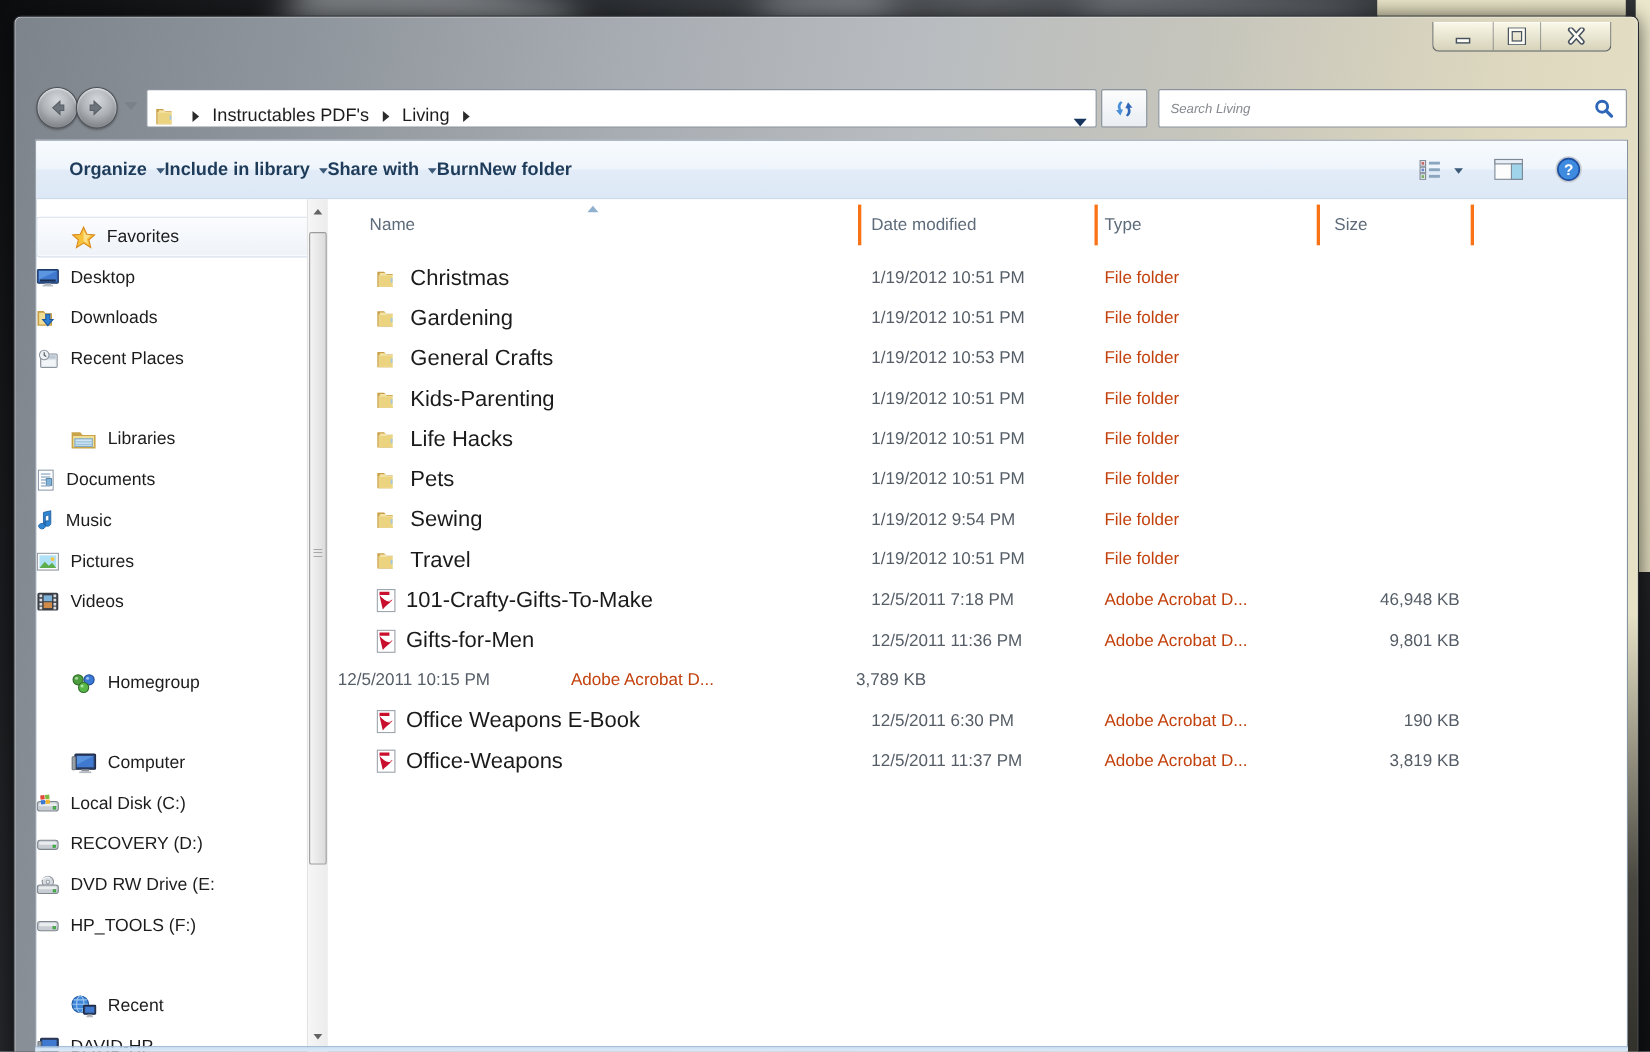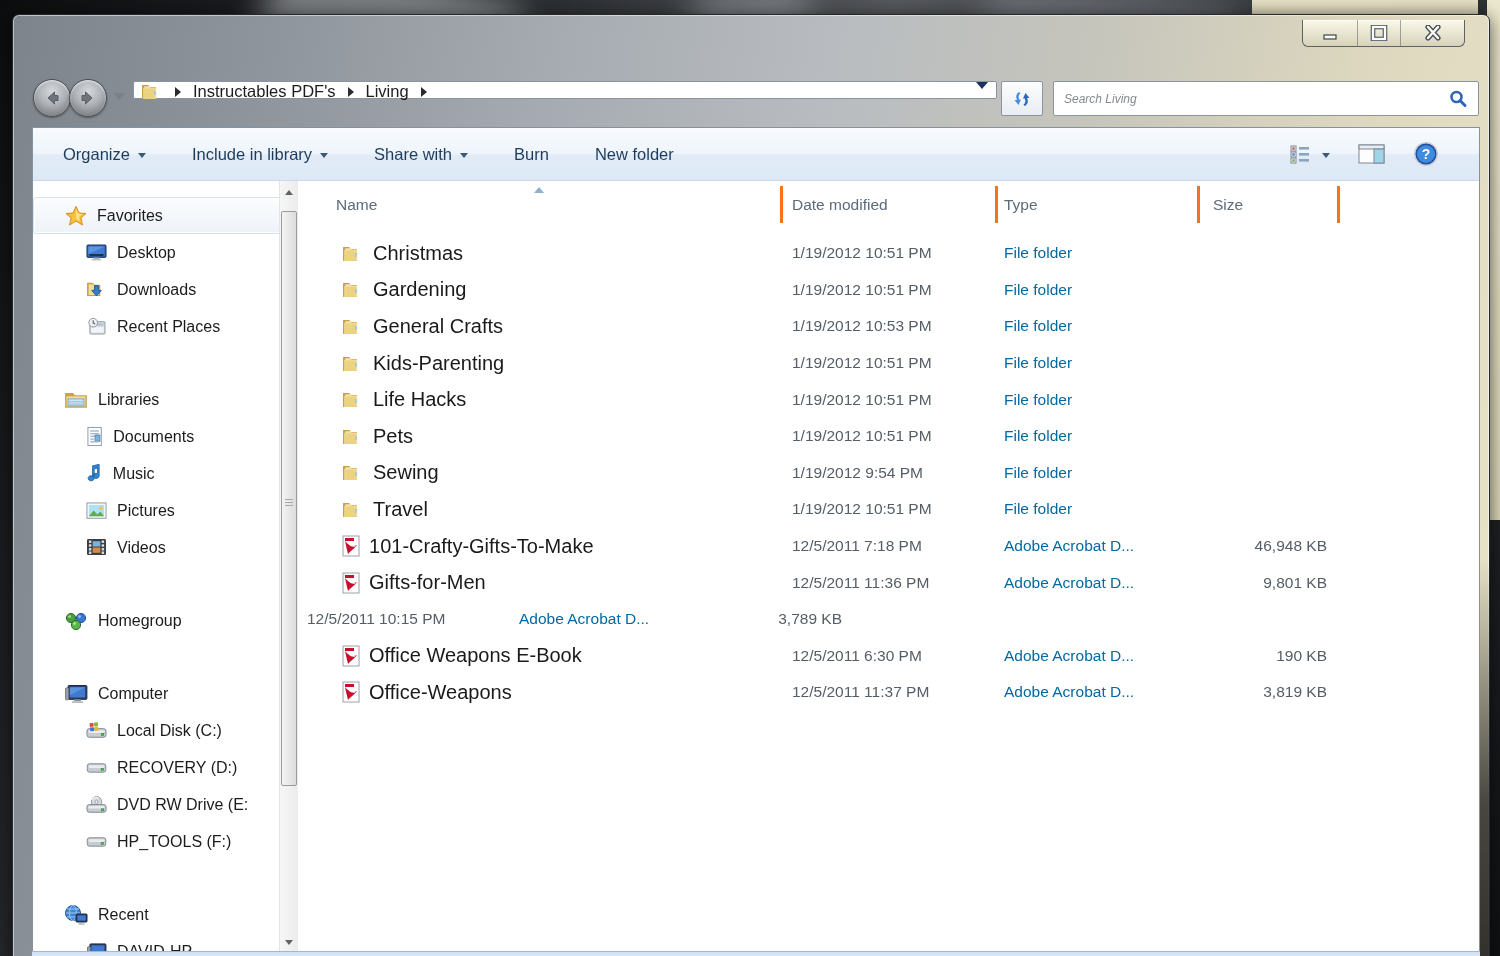--- a/index.html
+++ b/index.html
@@ -36,21 +36,21 @@
 
   
   .navrow { position:absolute; left:0; top:62px; width:100%; height:44px; }
   .navcircle { position:absolute; top:2px; width:38px; height:38px; border-radius:50%;
     background:radial-gradient(circle at 50% 32%, #d6d9dc 0%, #aeb2b7 45%, #85898e 75%, #74787d 100%);
     border:1px solid #4b5056; box-shadow: inset 0 1px 2px rgba(255,255,255,.8), 0 1px 2px rgba(0,0,0,.35);
     display:flex; align-items:center; justify-content:center; }
   .nav-back { left:20px; } .nav-fwd { left:56px; }
   .nav-chevron { position:absolute; left:100px; top:16px; width:0; height:0; border-left:6px solid transparent; border-right:6px solid transparent; border-top:7px solid #7b8188; }
 
-  .addressbar { position:absolute; left:120px; top:4px; width:864px; height:18px; background:#fff; border:1px solid #8b949e; border-radius:2px; display:flex; align-items:flex-start; padding:0 8px 0 7px; }
+  .addressbar { position:absolute; left:120px; top:4px; width:864px; height:35px; background:#fff; border:1px solid #8b949e; border-radius:2px; display:flex; align-items:flex-end; padding:0 8px 0 7px; }
   .crumb-sep { width:0; height:0; border-top:5px solid transparent; border-bottom:5px solid transparent; border-left:6px solid #2b2b2b; margin:0 12px; }
   .crumb { font-size:16.5px; color:#1c1c1c; white-space:nowrap; cursor:default; }
   .addr-drop { margin-left:auto; width:0; height:0; border-left:6px solid transparent; border-right:6px solid transparent; border-top:7px solid #16345e; }
 
   .refreshbtn { position:absolute; left:988px; top:4px; width:42px; height:35px; background:linear-gradient(180deg,#fdfdfd,#e9edf2); border:1px solid #8b949e; border-radius:2px; display:flex; align-items:center; justify-content:center; }
 
   .searchbox { position:absolute; left:1040px; top:4px; width:426px; height:35px; background:#fff; border:1px solid #8b949e; border-radius:2px; display:flex; align-items:center; padding:0 10px; }
   .searchbox input { flex:1; border:none; outline:none; font-family:"Liberation Sans",sans-serif; font-size:12px; color:#333; background:transparent; }
   .searchbox input::placeholder { color:#86898f; font-style:italic; }
 
@@ -62,21 +62,21 @@
   .tb-arrow { width:0; height:0; border-left:4.5px solid transparent; border-right:4.5px solid transparent; border-top:5px solid #3c5a77; margin-top:2px; }
   .tb-right { margin-left:auto; display:flex; align-items:center; gap:28px; padding-right:22px; }
   .views-btn { display:flex; align-items:center; gap:10px; }
 
   .main { flex:1; display:flex; min-height:0; }
 
   
   .sidebar { width:246px; flex:none; padding-top:16px; overflow:hidden; }
   .sb-row { height:37px; display:flex; align-items:center; gap:10px; font-size:16px; color:#1c1c1c; cursor:default; white-space:nowrap; }
   .sb-head { padding-left:31px; }
-  .sb-child { padding-left:53px; }
+  .sb-child { }
   .sb-group { margin-bottom:36px; }
   .sb-selected { width:284px; border:1px solid #d7e0ec; border-radius:3px; background:linear-gradient(180deg,#fbfcfe,#eef3f9); box-shadow:inset 0 0 0 1px rgba(255,255,255,.8); }
   .sb-icon { flex:none; display:flex; align-items:center; justify-content:center; }
 
   
   .sb-scroll { width:19px; flex:none; position:relative; background:linear-gradient(90deg,#f6f6f6,#ececec); border-left:1px solid #e4e4e4; }
   .sb-sb-arrow { position:absolute; left:0; width:100%; height:18px; display:flex; align-items:center; justify-content:center; }
   .arr-up { top:2px; } .arr-down { top:752px; }
   .tri-up { width:0; height:0; border-left:4px solid transparent; border-right:4px solid transparent; border-bottom:5px solid #636363; }
   .tri-down { width:0; height:0; border-left:4px solid transparent; border-right:4px solid transparent; border-top:5px solid #636363; }
@@ -91,21 +91,21 @@
   .col-date { width:215px; padding-left:9px; }
   .col-type { width:202px; padding-left:6px; }
   .col-size { width:140px; padding-left:13px; }
   .sort-tri { position:absolute; top:1px; left:50%; margin-left:-5px; width:0; height:0; border-left:5px solid transparent; border-right:5px solid transparent; border-bottom:6px solid #8fb0cf; }
 
   .rows { padding-top:12px; }
   .frow { display:flex; height:36.6px; align-items:center; cursor:default; }
   .fcell { flex:none; display:flex; align-items:center; overflow:hidden; white-space:nowrap; }
   .fc-name { width:485px; padding-left:44px; gap:9px; font-size:20px; color:#1a1a1a; }
   .fc-date { width:215px; padding-left:9px; font-size:15.5px; color:#555d66; }
-  .fc-type { width:202px; padding-left:6px; font-size:15.5px; color:#0369a1; }
+  .fc-type { width:202px; padding-left:6px; font-size:15.5px; color:#c2410c; }
   .fc-size { width:140px; padding-right:13px; font-size:15.5px; color:#555d66; justify-content:flex-end; }
 
   .details-edge { position:absolute; left:19px; top:936px; width:1448px; height:8px; background:linear-gradient(180deg,#cfe1f3,#e3eefa); border-top:1px solid #9fb8d6; }
 </style>
 </head>
 <body>
 
 <div class="desktop">
   <div class="bg-blob blob1"></div>
   <div class="bg-blob blob2"></div>
@@ -181,21 +181,21 @@
       <input type="text" value="" placeholder="Search Living" style="">
       <svg width="20" height="20">
         <circle cx="8.5" cy="8" r="5" fill="none" stroke="#2f66b8" stroke-width="2.6"></circle>
         <path d="M12 11.5 L17 16.5" stroke="#2f66b8" stroke-width="3" stroke-linecap="round"></path>
       </svg>
     </div>
   </div>
 
   <div class="content-frame">
     <div class="toolbar">
-      <span id="toolbar-items" style="display:flex;align-items:center;gap:46px;">
+      <span id="toolbar-items" style="display:flex;align-items:center;font-weight:bold;">
           <div class="tb-item">
             <span>Organize</span>
             <span class="tb-arrow"></span>
           </div>
           <div class="tb-item">
             <span>Include in library</span>
             <span class="tb-arrow"></span>
           </div>
           <div class="tb-item">
             <span>Share with</span>

